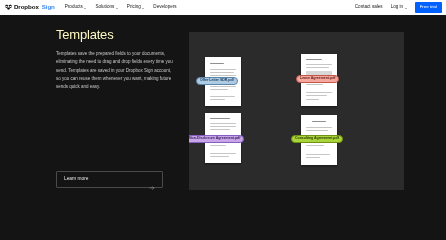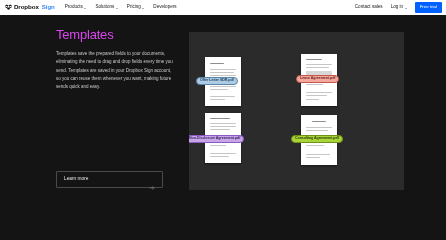--- a/index.html
+++ b/index.html
@@ -36,21 +36,21 @@
   .btn-trial{
     background:#0061fe;color:#fff;font-size:4.4px;line-height:1;
     padding:3px 5px;border-radius:1px;white-space:nowrap;
   }
 
   
   .left{
     position:absolute;left:56px;top:28px;width:118px;
   }
   .headline{
-    font-size:13px;color:#d946ef;font-weight:normal;
+    font-size:13px;color:#fef9c3;font-weight:normal;
     letter-spacing:-0.2px;line-height:1;margin:0 0 9px 0;
   }
   .body-copy{
     font-size:4.5px;line-height:1.85;color:#c9c9c9;margin:0;
   }
   .learn-more{
     position:absolute;left:56px;top:171px;width:107px;height:17px;
     border:1px solid #4a4a4a;border-radius:1px;
     display:flex;align-items:center;justify-content:space-between;
     box-sizing:border-box;padding:0 7px;background:transparent;

